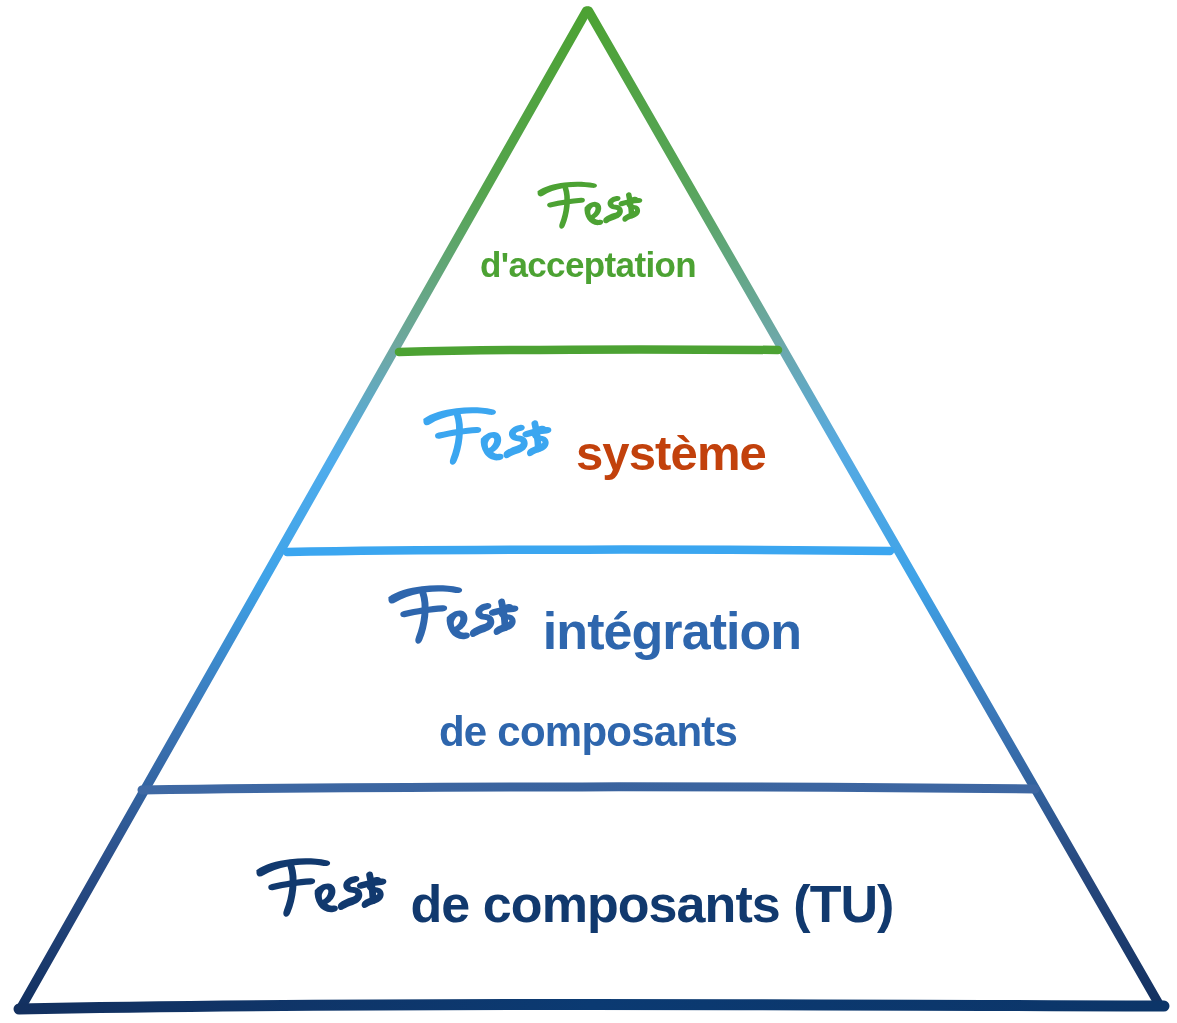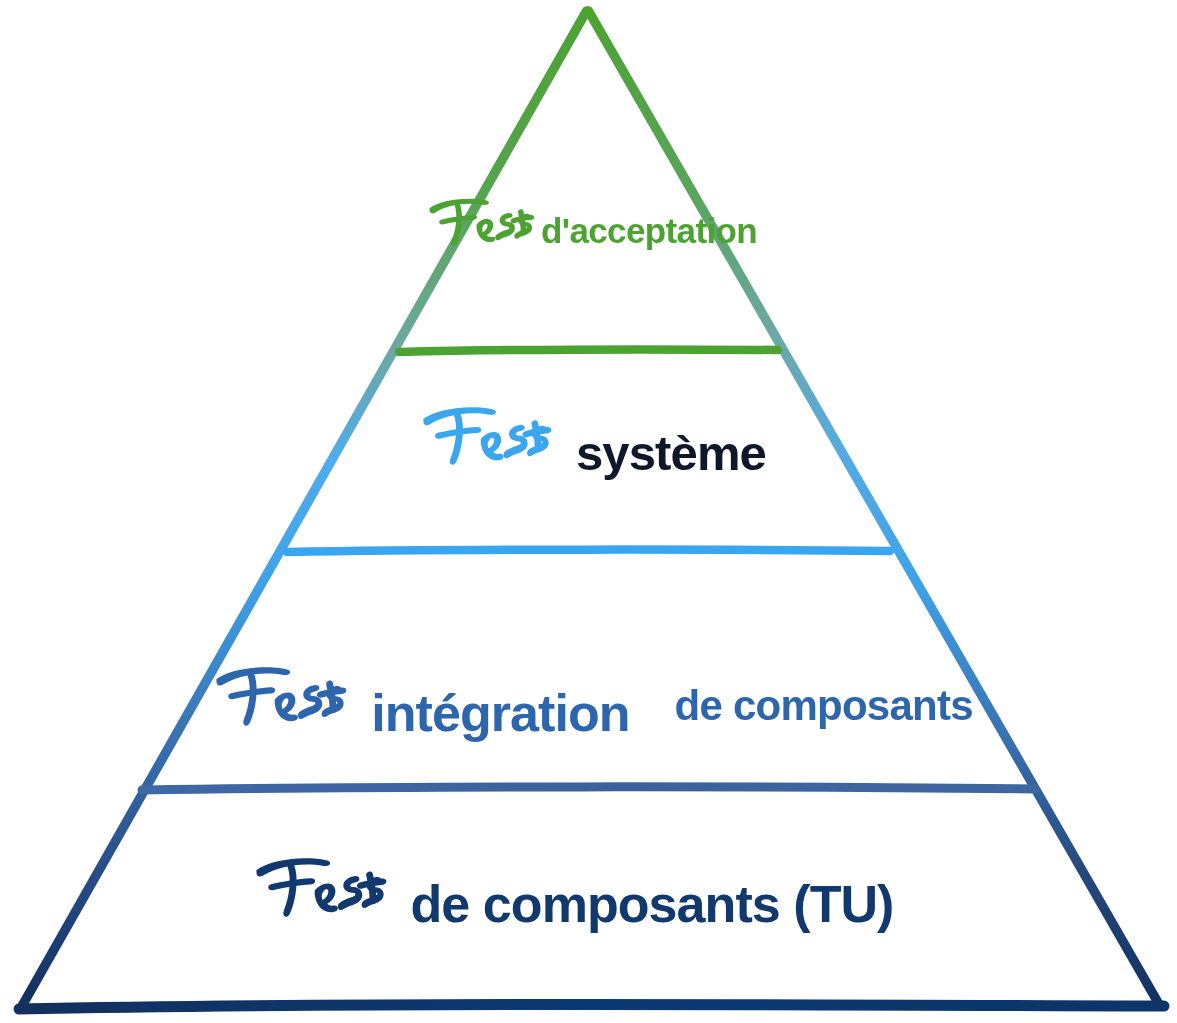--- a/index.html
+++ b/index.html
@@ -26,21 +26,21 @@
     top: 0;
     left: 0;
     width: 1177px;
     height: 1023px;
     display: block;
   }
   
   .tier-label {
     position: absolute;
     display: flex;
-    flex-direction: row;
+    flex-direction: column;
     align-items: center;
     justify-content: center;
     text-align: right;
     line-height: 1.0;
     white-space: nowrap;
   }
   .label-line {
     display: flex;
     align-items: baseline;
     justify-content: center;
@@ -73,21 +73,21 @@
     left: 358px;
     top: 402px;
     width: 460px;
     height: 78px;
   }
   #tier-systeme .word-plain { font-size: 49px; }
 
   
   #tier-integration {
     left: 318px;
-    top: 640px;
+    top: 601px;
     width: 540px;
     height: 132px;
     gap: 45px;
   }
   #tier-integration .word-plain.lead { font-size: 52px; }
   #tier-integration .word-plain.sub  { font-size: 42px; }
   #tier-integration .line-script { margin-bottom: 9px; }
 
   
   #tier-composants {
@@ -182,21 +182,21 @@
             <path d="M23 23.4 C32.5 21.2 44.5 19.4 54 18.8 C56.4 18.6 57.8 19.5 57.9 21 C58 22.5 56.7 23.6 54.3 23.8 C45.2 24.4 33.7 26.1 24.6 28.2 C22.2 28.8 20.6 28.1 20.2 26.6 C19.8 25.1 20.6 24 23 23.4 Z"></path>
             <path d="M57.6 28.5 C60.6 24.9 64.8 22.6 68.6 22.9 C72.3 23.2 74.6 26 74.2 30 C73.8 33.8 71.3 37.4 67.6 39.3 C68.9 40.5 70.7 41.1 72.6 40.8 C74.9 40.5 76.2 41.4 76.2 42.9 C76.2 44.5 74.9 45.7 72.5 46 C67.6 46.7 63.1 44.6 60.5 40.6 C58 36.7 57.1 32 57.6 28.5 Z M63.3 31.8 C63.1 33.3 63.3 34.9 63.9 36.3 C66.4 34.9 68.2 32.4 68.5 30 C68.7 28.5 68.1 27.7 67.1 27.7 C65.9 27.6 64.4 29 63.3 31.8 Z"></path>
             <path d="M77.5 38.7 C79.8 36.9 83.9 35 87 34.1 C89 33.5 90.2 32.7 90.3 31.9 C90.4 31.1 89.6 30.6 87.9 30.5 C83.9 30.2 80.9 28.1 80.6 25 C80.3 21.4 83.7 18 89.4 17.1 C91.8 16.7 93.3 17.5 93.5 19 C93.7 20.5 92.5 21.7 90.1 22.1 C87.5 22.5 86.1 23.5 86.2 24.5 C86.3 25.3 87.2 25.7 88.8 25.8 C93.2 26.1 96 28.6 95.9 32.3 C95.8 36 92.8 38.9 88.4 40.2 C85.9 40.9 82.6 42.3 81.1 43.4 C79.1 44.8 77.5 44.6 76.7 43.3 C75.9 42 76 40 77.5 38.7 Z"></path>
             <path d="M94.5 22 C99.8 20.4 106.5 19.2 111.6 18.9 C114 18.8 115.3 19.8 115.3 21.3 C115.3 22.8 114 23.9 111.6 24.1 C107 24.3 100.8 25.4 96 26.9 C93.6 27.6 92.1 26.9 91.7 25.4 C91.3 23.9 92.1 22.7 94.5 22 Z"></path>
             <path d="M101 13.5 C102.5 12.8 104 13.5 104.4 15.1 C106 21.9 107 29 107.3 35.4 C107.4 38 106.2 39.4 104.6 39.4 C103 39.4 101.9 38.1 101.8 35.6 C101.5 29.6 100.6 23 99.1 16.7 C98.7 15.1 99.5 14.2 101 13.5 Z"></path>
             <path d="M96.5 37.4 C98.6 35.8 102.3 34.1 105.1 33.3 C106.9 32.8 108 32 108.1 31.3 C108.1 30.6 107.4 30.1 105.9 30 C102.3 29.8 99.5 27.9 99.3 25 C99 21.7 102.1 18.6 107.2 17.8 C109.4 17.4 110.8 18.2 111 19.6 C111.1 21 110 22.1 107.9 22.5 C105.6 22.9 104.3 23.8 104.4 24.7 C104.5 25.4 105.3 25.8 106.7 25.9 C110.7 26.2 113.2 28.4 113.1 31.8 C113 35.2 110.3 37.8 106.3 39 C104.1 39.6 101.1 40.9 99.8 41.9 C98 43.2 96.5 43 95.8 41.8 C95.1 40.6 95.2 38.6 96.5 37.4 Z"></path>
           </g>
         </svg>
       </span>
       <span class="gap-m"></span>
-      <span class="word-plain" style="color:#0f172a">système</span>
+      <span class="word-plain" style="color:#c2410c">système</span>
     </div>
   </div>
 
   <div class="tier-label" id="tier-integration">
     <div class="label-line line-script">
       <span class="script-tests" role="img" aria-label="Tests">
         <svg width="152" height="67" viewBox="0 0 122 54">
           <g fill="#2E66AD">
             <path d="M10.5 12.2 C17 7.4 27 4.6 37.5 3.4 C48 2.2 58.5 2.5 66.8 4.2 C69.4 4.7 70.5 5.9 69.8 7.3 C69.1 8.7 67.1 9.2 64.6 8.8 C57.4 7.5 49.1 7.3 41.1 8.2 L41.1 8.2 C42.9 13.6 43.4 20 42.6 27.6 C41.9 34.4 40.2 41.1 37.9 46.5 C36.8 49.1 35.1 50.2 33.6 49.5 C32.1 48.8 31.8 46.9 32.8 44.3 C35 38.8 36.5 32.6 37.1 26.3 C37.8 19.5 37.2 14.1 35.6 9.3 C28.5 10.7 21.6 13.1 16.3 16.4 C14 17.8 12.1 17.7 11.2 16.3 C10.3 14.9 10.8 13.3 10.5 12.2 Z"></path>
             <path d="M23 23.4 C32.5 21.2 44.5 19.4 54 18.8 C56.4 18.6 57.8 19.5 57.9 21 C58 22.5 56.7 23.6 54.3 23.8 C45.2 24.4 33.7 26.1 24.6 28.2 C22.2 28.8 20.6 28.1 20.2 26.6 C19.8 25.1 20.6 24 23 23.4 Z"></path>

